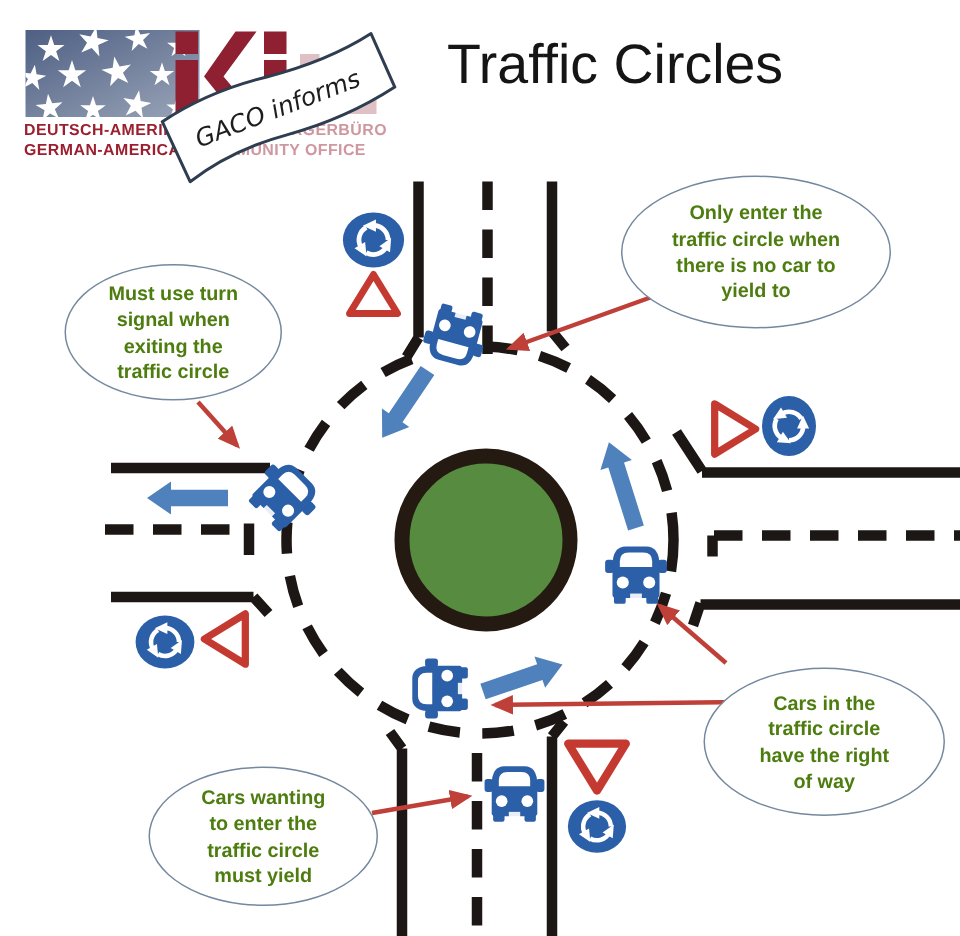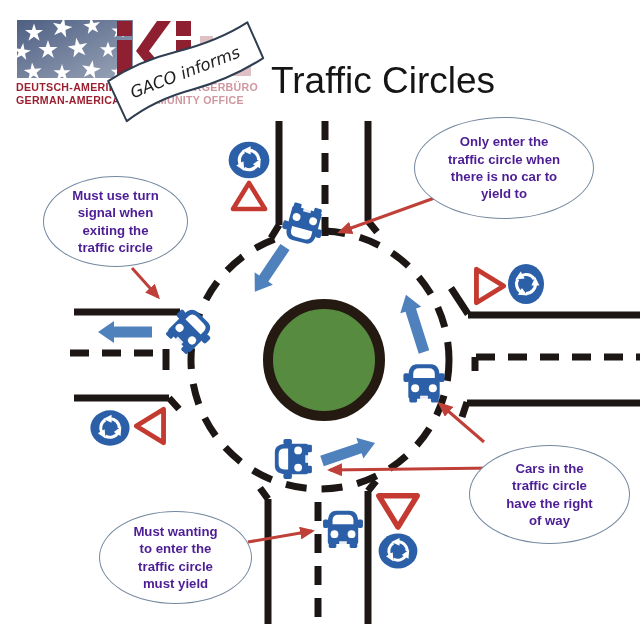--- a/index.html
+++ b/index.html
@@ -5,31 +5,31 @@
   html,body{margin:0;padding:0;background:#ffffff;}
   .stage{
     position:relative;width:640px;height:624px;background:#fff;overflow:hidden;
     font-family:"Liberation Sans",sans-serif;color:#1a1a1a;
   }
   
   .logo-text{position:absolute;left:16px;top:81px;z-index:1;font-weight:bold;
     font-size:10.6px;letter-spacing:.3px;line-height:12.6px;white-space:nowrap;}
   .lt-dark{color:#9c1f30;}
   .lt-light{color:#cf97a0;margin-left:4px;}
-  .title{position:absolute;left:271px;top:22px;z-index:3;font-size:37px;color:#151515;
-    letter-spacing:0;white-space:nowrap;margin-top:38px;}
+  .title{position:absolute;left:298px;top:22px;z-index:3;font-size:37px;color:#151515;
+    letter-spacing:0;white-space:nowrap;}
   .ribbon-text{position:absolute;left:110px;top:50px;width:150px;height:44px;z-index:3;
     display:flex;align-items:center;justify-content:center;
     transform:rotate(-21deg);font-style:italic;font-size:16.5px;color:#1d1d1d;
     font-family:"DejaVu Sans",sans-serif;white-space:nowrap;}
   
   .bubble{position:absolute;z-index:3;border:1.6px solid #74889f;border-radius:50%;
     background:#fff;display:flex;align-items:center;justify-content:center;
     text-align:center;font-size:13.2px;line-height:1.32;white-space:pre-line;
-    color:#4c1d95;font-weight:bold;}
+    color:#4d7c0f;font-weight:bold;}
   .b-enter{left:414px;top:117px;width:178px;height:100px;}
   .b-signal{left:43px;top:176px;width:143px;height:89px;}
   .b-yield{left:99px;top:511px;width:151px;height:91px;}
   .b-row{left:469px;top:445px;width:159px;height:97px;}
   svg{position:absolute;left:0;top:0;z-index:2;}
 </style>
 </head>
 <body>
 
 <div class="stage">
@@ -181,21 +181,21 @@
   <div class="ribbon-text">GACO informs</div>
 
   <div class="bubble b-enter">Only enter the
 traffic circle when
 there is no car to
 yield to</div>
   <div class="bubble b-signal">Must use turn
 signal when
 exiting the
 traffic circle</div>
-  <div class="bubble b-yield">Must wanting
+  <div class="bubble b-yield">Cars wanting
 to enter the
 traffic circle
 must yield</div>
   <div class="bubble b-row">Cars in the
 traffic circle
 have the right
 of way</div>
 
 </div>
 

